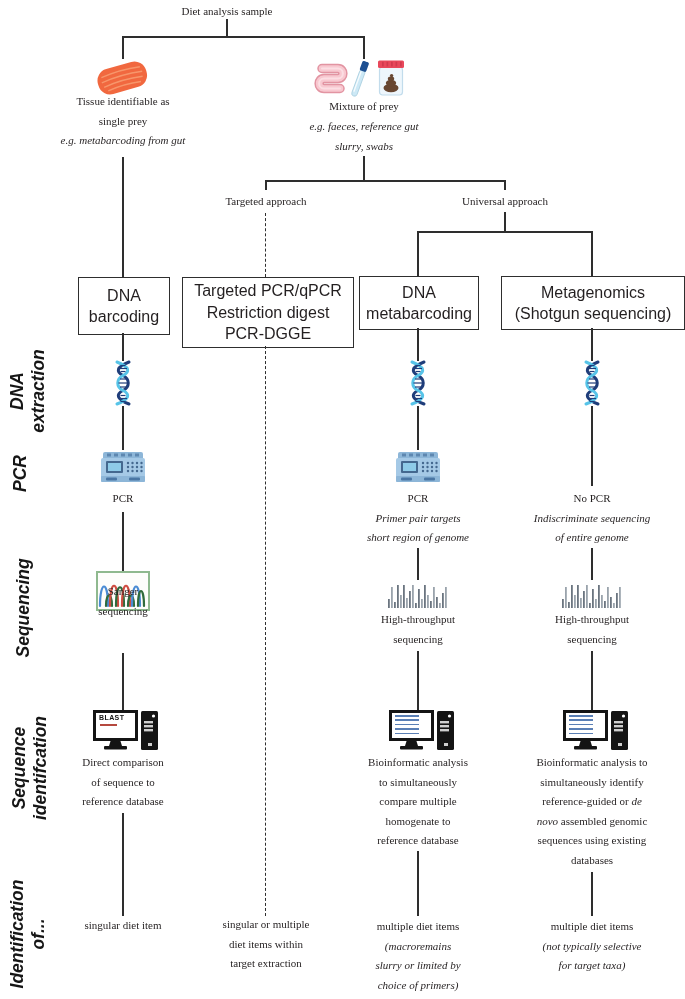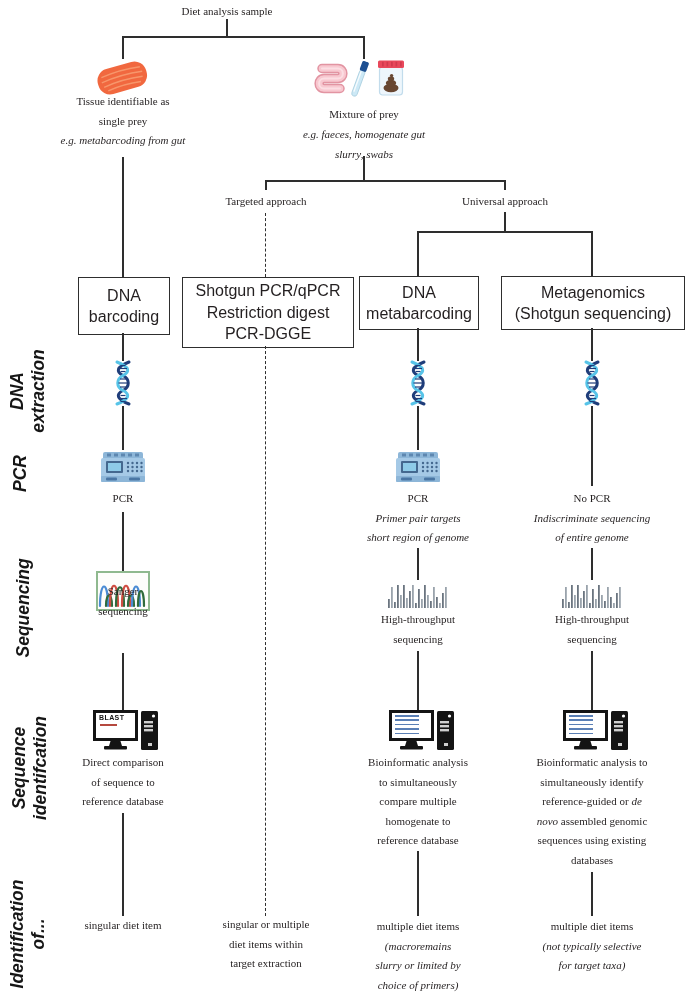--- a/index.html
+++ b/index.html
@@ -185,44 +185,44 @@
 
   <svg class="icon" style="left:313px;top:62px;width:36px;height:34px;">
       <use href="#sym-intestine"></use>
     </svg>
   <svg class="icon" style="left:352px;top:60px;width:15px;height:38px;transform:rotate(20deg);">
       <use href="#sym-tube"></use>
     </svg>
   <svg class="icon" style="left:377px;top:60px;width:28px;height:36px;">
       <use href="#sym-jar"></use>
     </svg>
-  <div class="txt" style="left:254px;top:104px;width:220px;line-height:20px;">
+  <div class="txt" style="left:254px;top:96px;width:220px;line-height:20px;">
     <div>Mixture of prey</div>
-    <div class="it">e.g. faeces, homogenate gut</div>
+    <div class="it">e.g. faeces, reference gut</div>
     <div class="it">slurry, swabs</div>
   </div>
   <div class="vl" style="left:363px;top:156px;height:26px;"></div>
 
   <div class="hl" style="left:265px;top:180px;width:240px;"></div>
   <div class="vl" style="left:265px;top:180px;height:10px;"></div>
   <div class="vl" style="left:504px;top:180px;height:10px;"></div>
   <div class="txt" style="left:186px;top:192px;width:160px;">Targeted approach</div>
   <div class="txt" style="left:425px;top:192px;width:160px;">Universal approach</div>
   <div class="dl" style="left:264.5px;top:213px;height:64px;"></div>
   <div class="vl" style="left:504px;top:212px;height:20px;"></div>
   <div class="hl" style="left:417px;top:231px;width:176px;"></div>
   <div class="vl" style="left:417px;top:231px;height:45px;"></div>
   <div class="vl" style="left:591px;top:231px;height:45px;"></div>
 
   <div class="box" style="left:78px;top:277px;width:90px;height:56px;">
     <div>DNA</div>
     <div>barcoding</div>
   </div>
   <div class="box" style="left:182px;top:277px;width:170px;height:69px;">
-    <div>Shotgun PCR/qPCR</div>
+    <div>Targeted PCR/qPCR</div>
     <div>Restriction digest</div>
     <div>PCR-DGGE</div>
   </div>
   <div class="box" style="left:359px;top:276px;width:118px;height:52px;">
     <div>DNA</div>
     <div>metabarcoding</div>
   </div>
   <div class="box" style="left:501px;top:276px;width:182px;height:52px;">
     <div>Metagenomics</div>
     <div>(Shotgun sequencing)</div>

